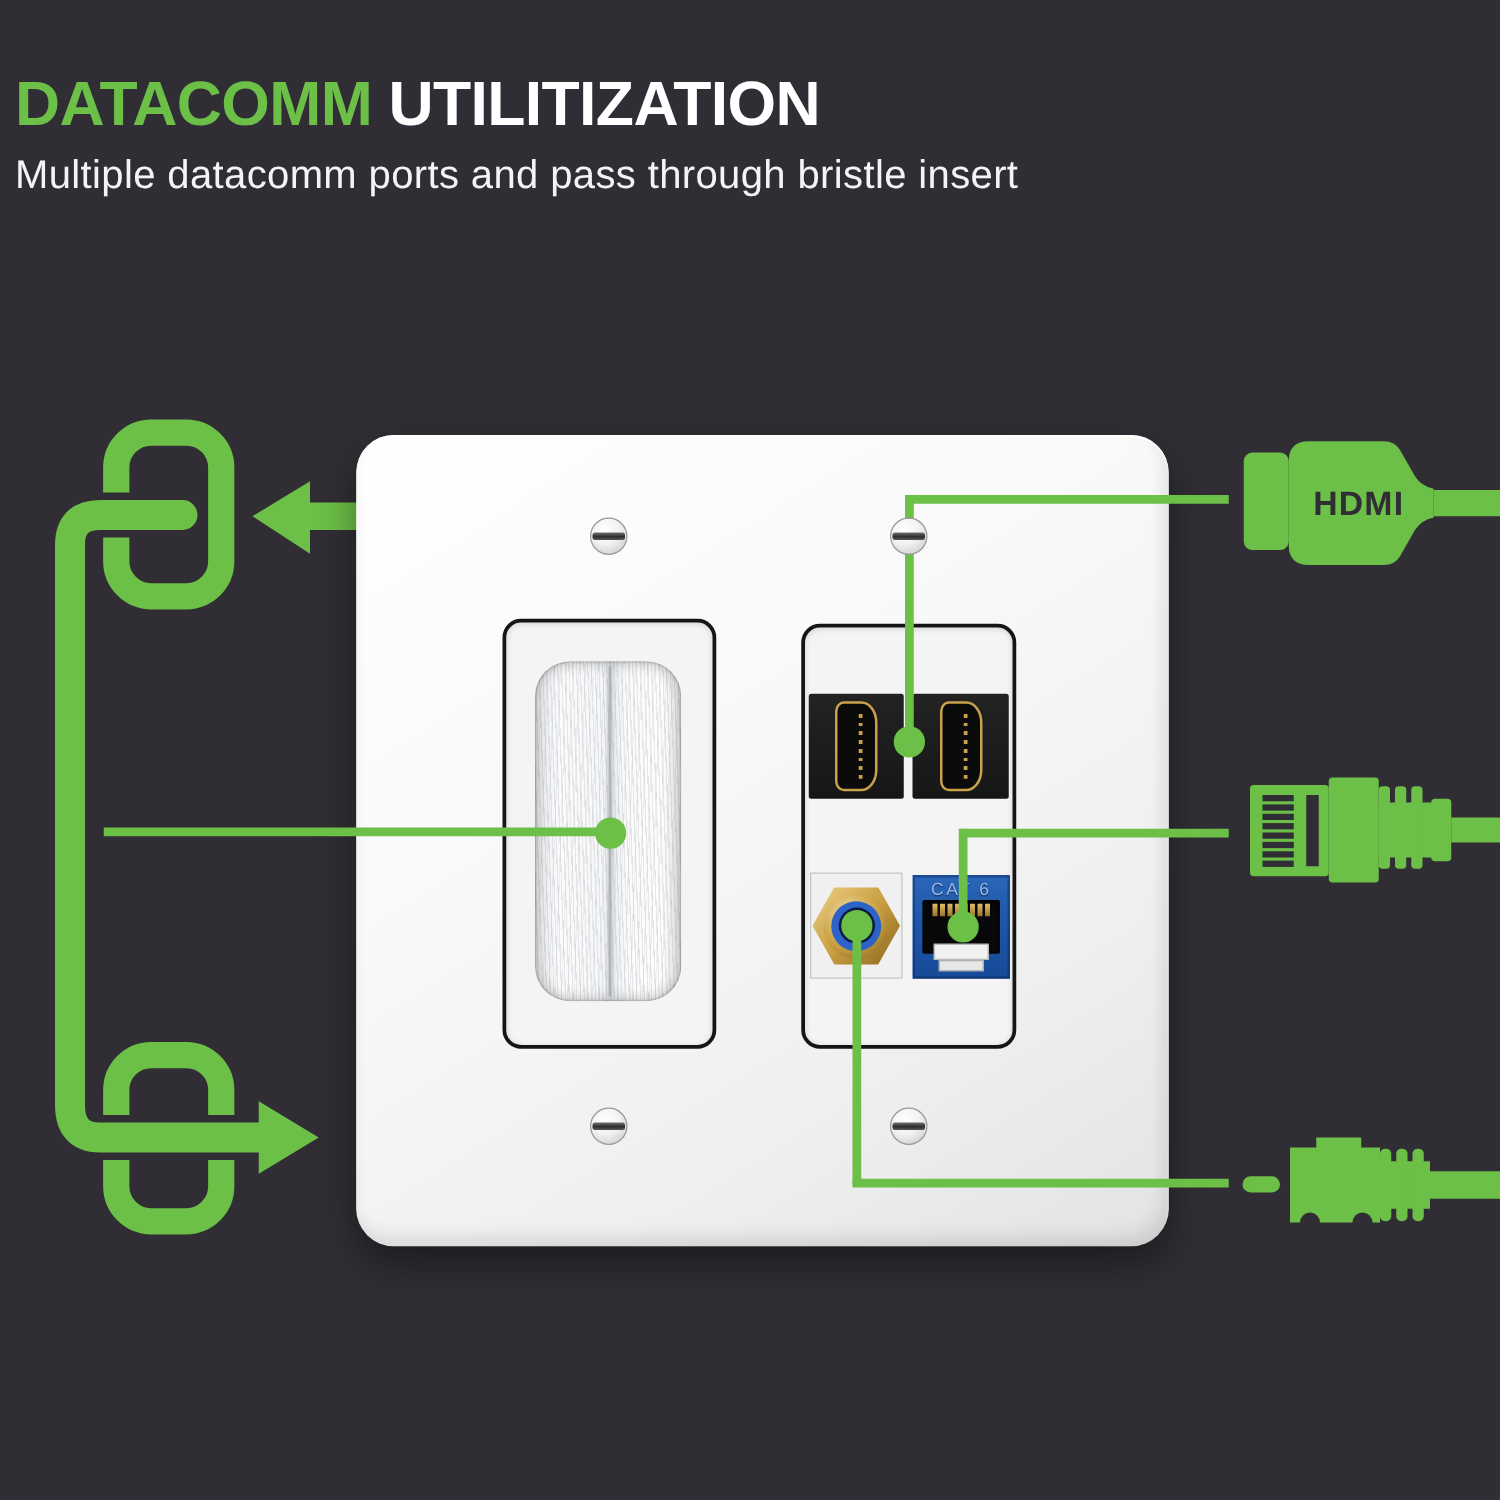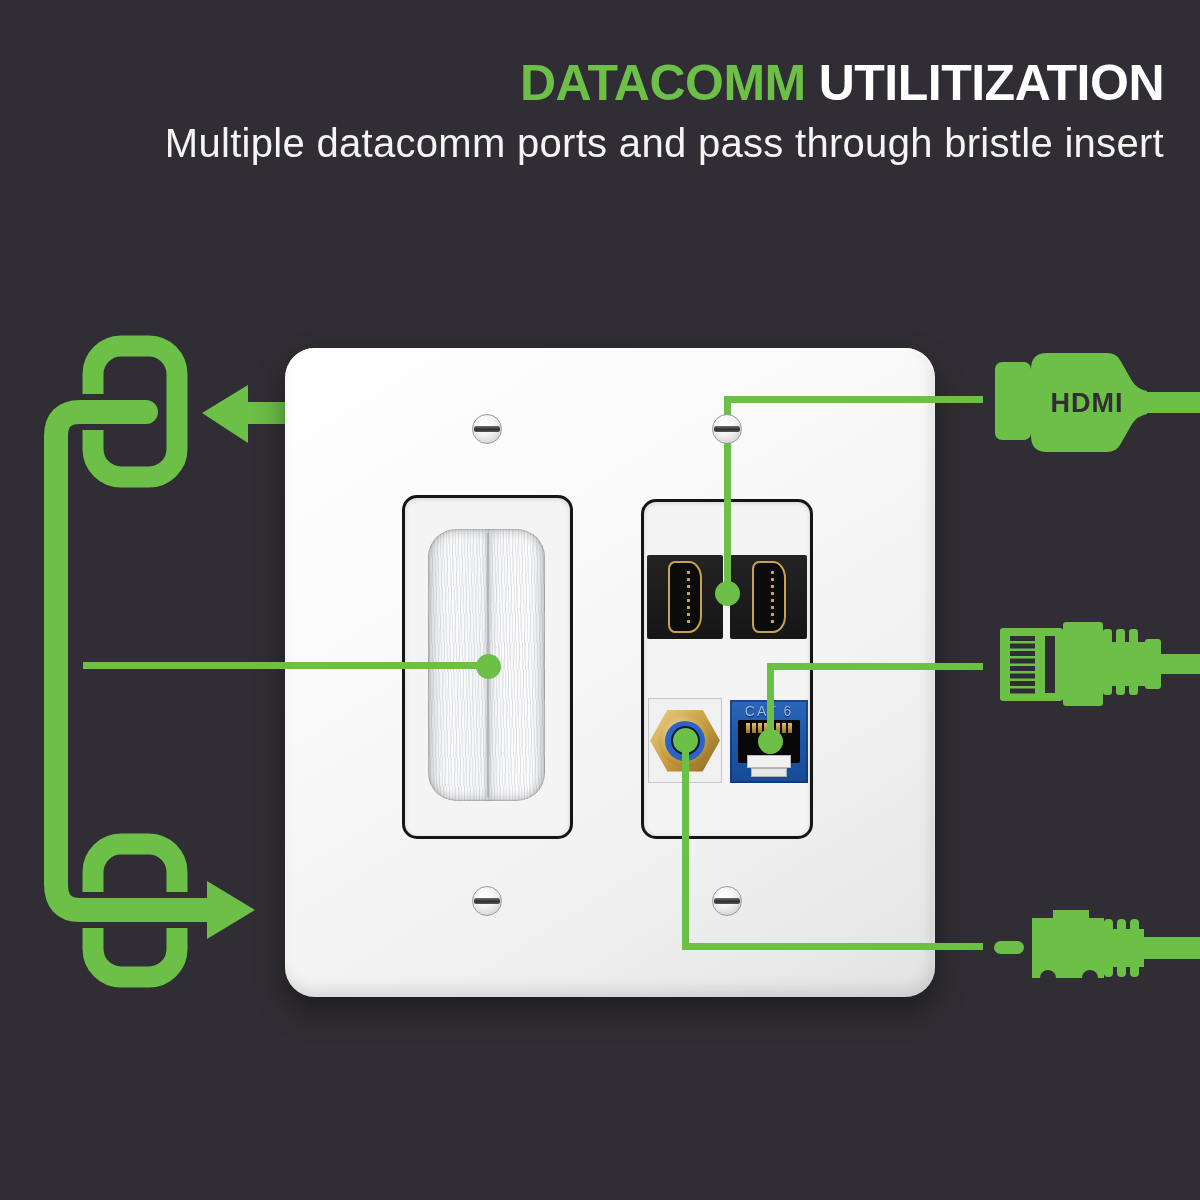--- a/index.html
+++ b/index.html
@@ -1,23 +1,23 @@
 <!DOCTYPE html>
 <html><head>
 <meta charset="utf-8">
 <style>
   html,body{margin:0;padding:0;background:#302E34;}
   .stage{position:relative;width:1200px;height:1200px;background:#302E34;overflow:hidden;
          font-family:"Liberation Sans", sans-serif;}
   
-  .header{position:absolute;left:0;top:56px;width:1164px;text-align:right;z-index:50;}
+  .header{position:absolute;left:12px;top:56px;width:1164px;text-align:left;z-index:50;}
   .title{font-size:50px;font-weight:bold;letter-spacing:-0.5px;line-height:1.1;color:#fff;}
   .title .hl{color:#6CBF47;}
   .title .rest{margin-left:13px;color:#FFFFFF;}
-  .subtitle{margin-top:10px;font-size:40px;font-weight:400;color:#F4F4F4;letter-spacing:0.3px;}
+  .subtitle{margin-top:10px;font-size:32px;font-weight:400;color:#F4F4F4;letter-spacing:0.3px;}
   
   .plate{position:absolute;left:285px;top:348px;width:650px;height:649px;border-radius:30px;
          background:linear-gradient(148deg,#ffffff 0%,#f9f9f9 38%,#efefef 74%,#e3e3e3 100%);
          box-shadow:inset 0 2px 2px rgba(255,255,255,.95), inset -4px -8px 14px rgba(0,0,0,.10),
                     0 14px 30px rgba(0,0,0,.40);
          z-index:10;}
   .frame{position:absolute;background:#f4f4f4;border:3px solid #151515;border-radius:15px;
          box-sizing:border-box;box-shadow:inset 0 1px 5px rgba(0,0,0,.14);z-index:15;}
   .frame-bristle{left:402px;top:495px;width:171px;height:344px;}
   .frame-ports{left:641px;top:499px;width:172px;height:340px;}

